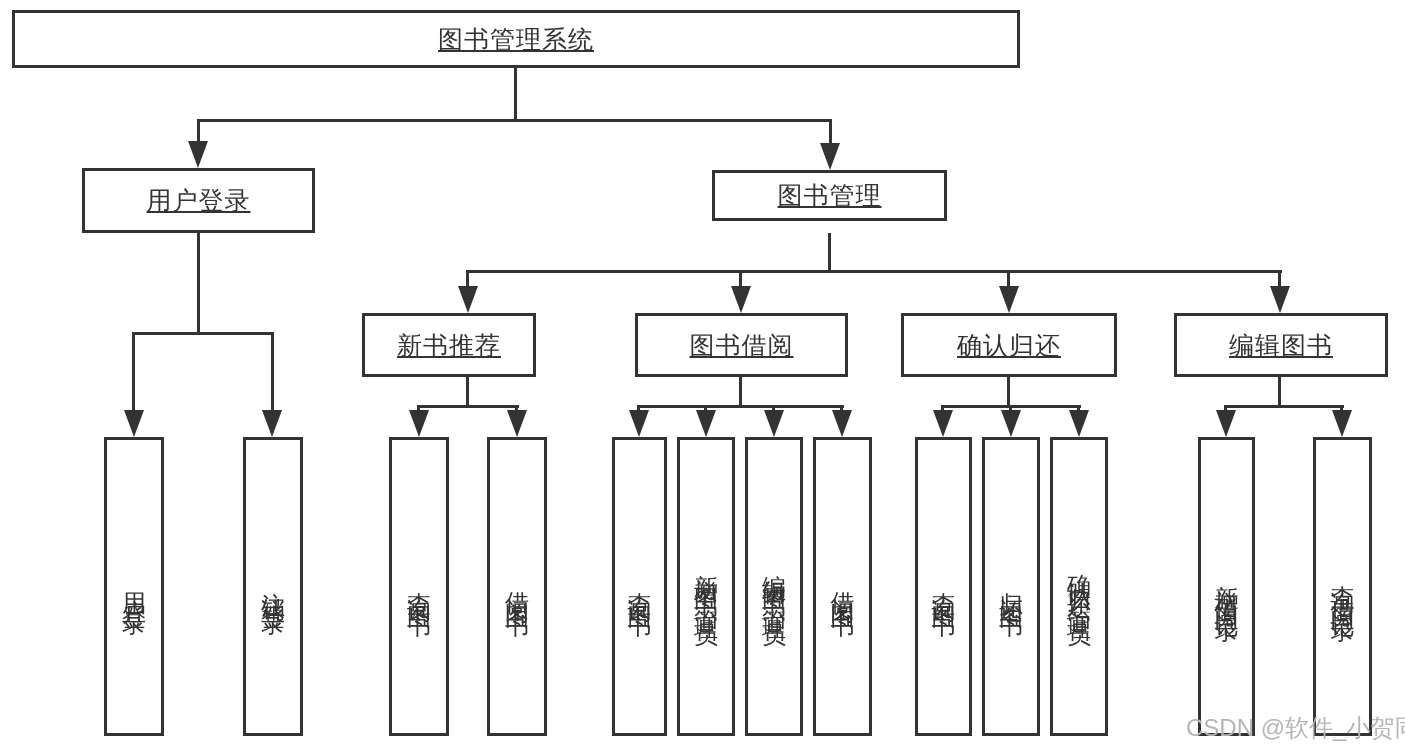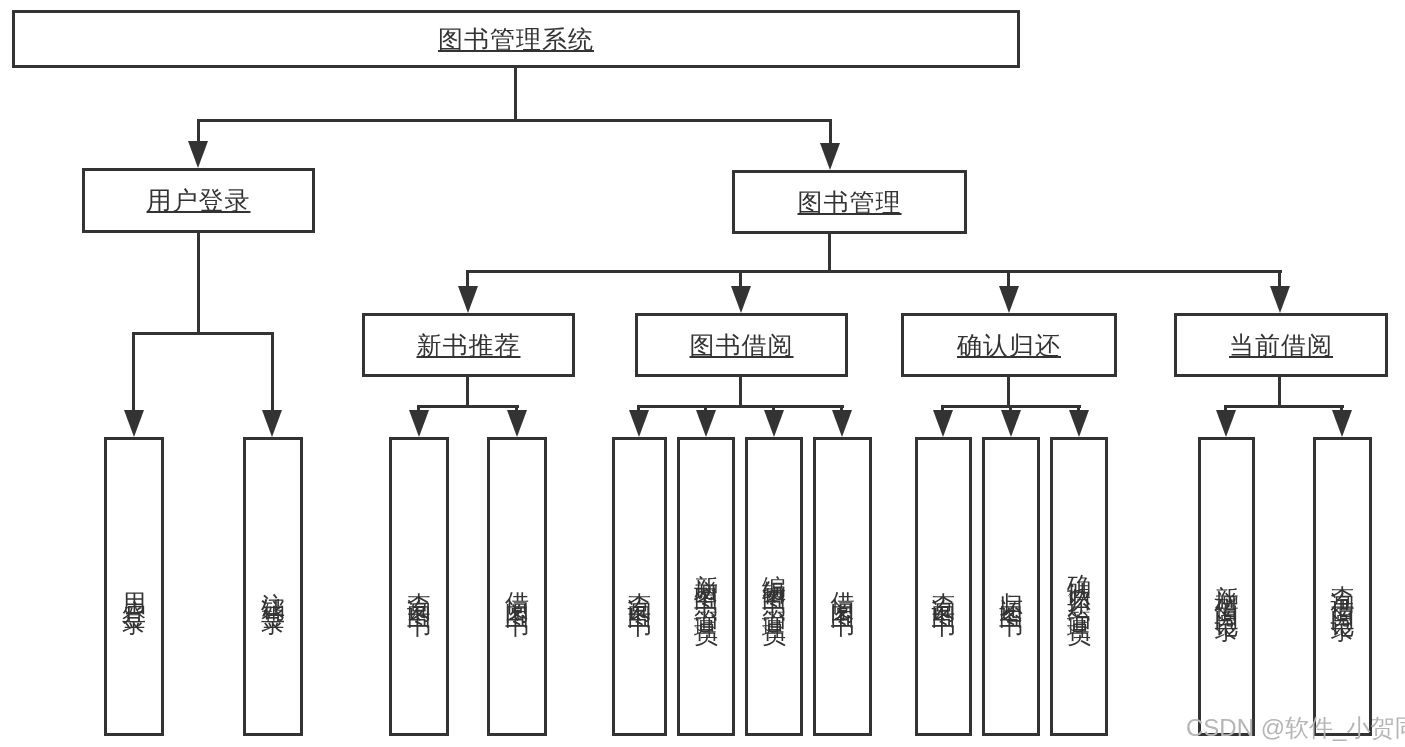--- a/index.html
+++ b/index.html
@@ -52,29 +52,29 @@
 </style>
 </head>
 <body>
 
 <div id="canvas">
 
   <div class="bx h" style="left:12px;top:10px;width:1008px;height:58px;">图书管理系统</div>
 
   <div class="bx h" style="left:82px;top:168px;width:233px;height:65px;">用户登录</div>
 
-  <div class="bx h" style="left:712px;top:170px;width:235px;height:64px;margin-left:20px;">图书管理</div>
+  <div class="bx h" style="left:712px;top:170px;width:235px;height:51px;">图书管理</div>
 
-  <div class="bx h" style="left:362px;top:313px;width:213px;height:64px;">新书推荐</div>
+  <div class="bx h" style="left:362px;top:313px;width:174px;height:64px;">新书推荐</div>
 
   <div class="bx h" style="left:635px;top:313px;width:213px;height:64px;">图书借阅</div>
 
   <div class="bx h" style="left:901px;top:313px;width:216px;height:64px;">确认归还</div>
 
-  <div class="bx h" style="left:1174px;top:313px;width:214px;height:64px;">当前借阅</div>
+  <div class="bx h" style="left:1174px;top:313px;width:214px;height:64px;">编辑图书</div>
 
   <div class="bx v" style="left:104px;top:437px;width:60px;height:299px;">用户登录</div>
 
   <div class="bx v" style="left:243px;top:437px;width:60px;height:299px;">注销登录</div>
 
   <div class="bx v" style="left:389px;top:437px;width:60px;height:299px;">查询图书</div>
 
   <div class="bx v" style="left:487px;top:437px;width:60px;height:299px;">借阅图书</div>
 
   <div class="bx v" style="left:612px;top:437px;width:55px;height:299px;">查询图书</div>

